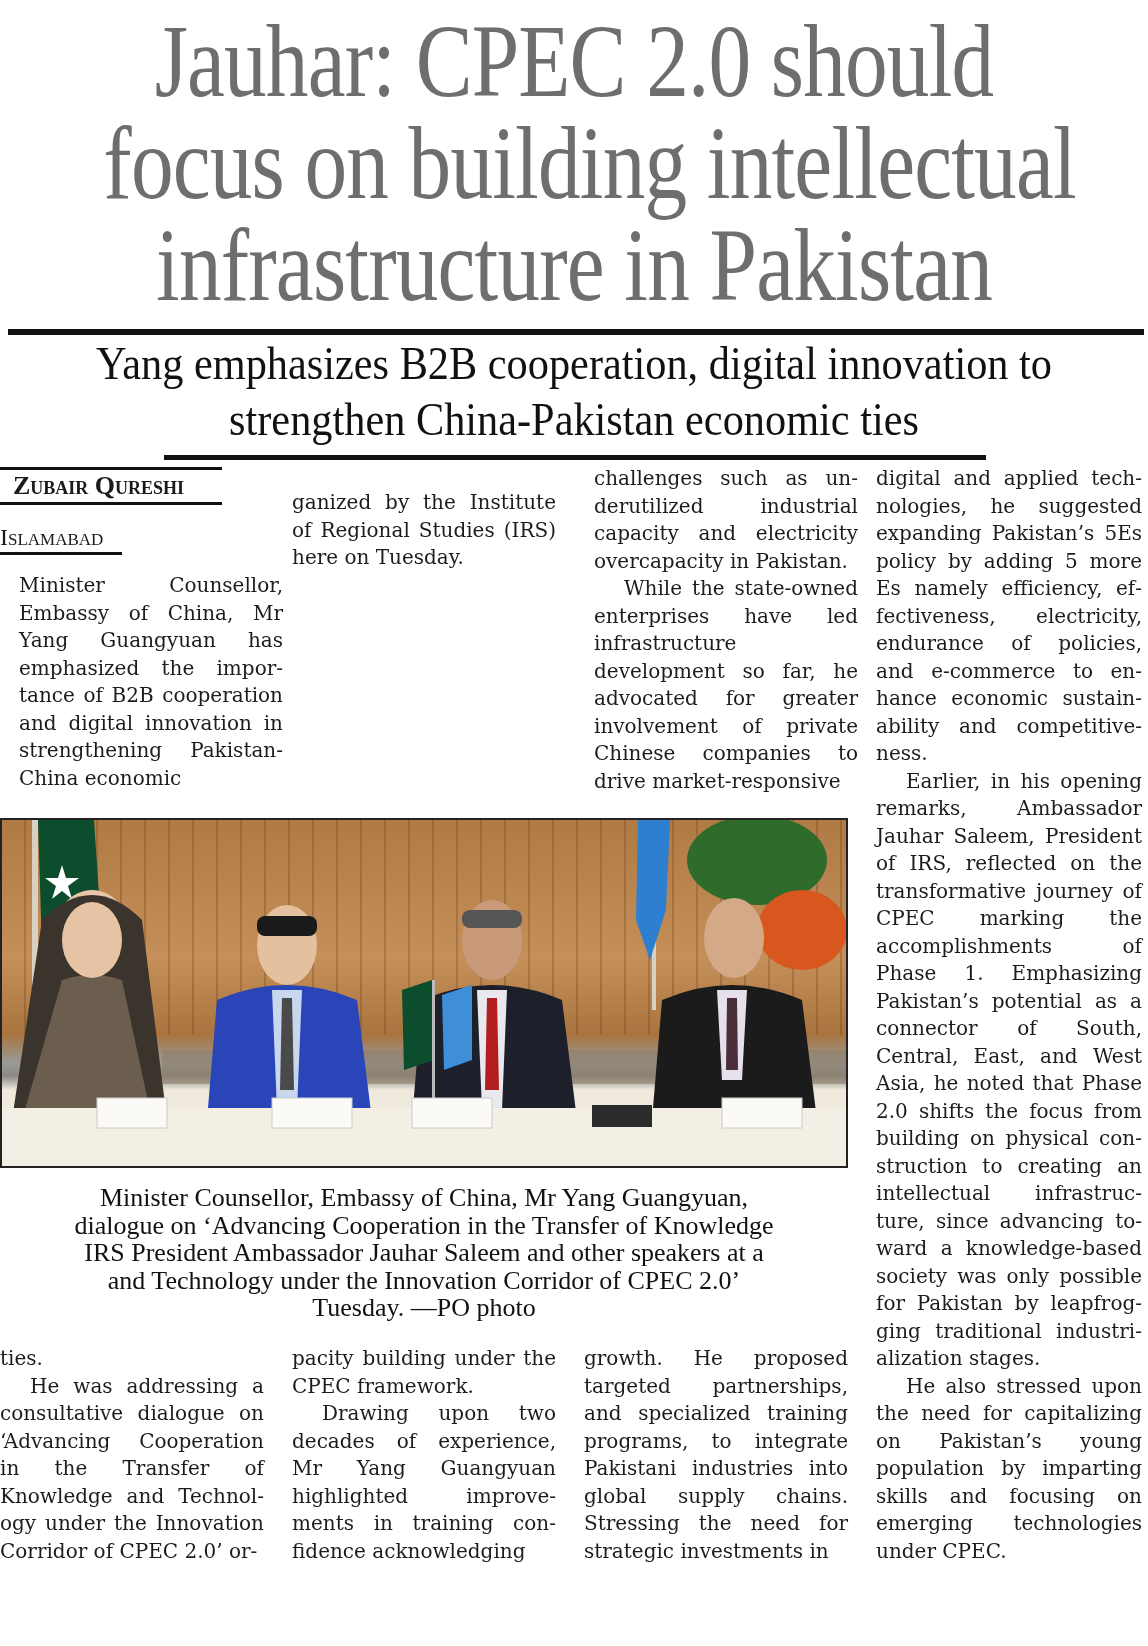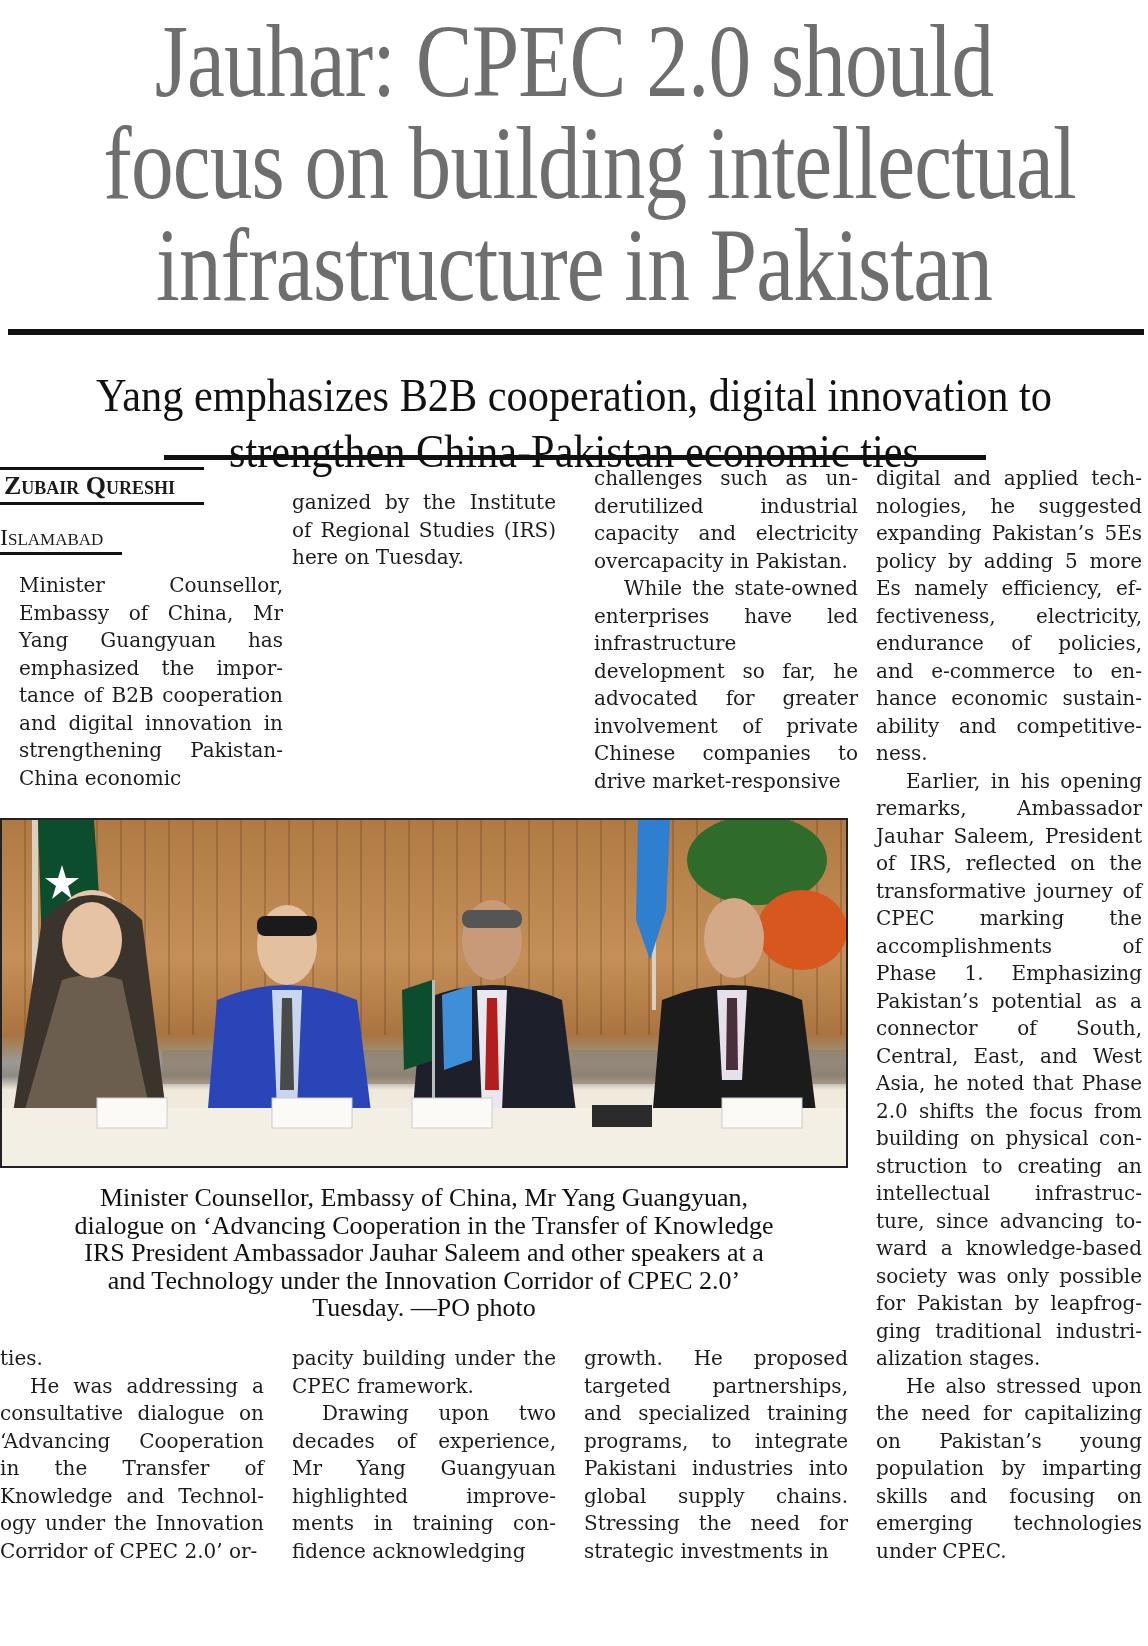--- a/index.html
+++ b/index.html
@@ -8,33 +8,33 @@
     position: absolute; left: 0; top: 10px; width: 1148px;
     text-align: center; font-family: "Liberation Serif", serif;
     font-size: 104px; line-height: 102px; color: #6e6e6e;
     transform: scaleX(0.82); transform-origin: center top;
     letter-spacing: -1px;
   }
   .headline div { white-space: nowrap; }
   .rule-top { position: absolute; left: 8px; top: 329px; width: 1136px; height: 6px; background: #111; }
   .subhead {
     position: absolute; left: 0; top: 336px; width: 1148px; text-align: center;
-    font-family: "Liberation Serif", serif; font-size: 46px; line-height: 56px; color: #111; margin-top: 32px;
+    font-family: "Liberation Serif", serif; font-size: 46px; line-height: 56px; color: #111;
   }
   .subhead div { white-space: nowrap; transform: scaleX(0.92); }
   .rule-sub { position: absolute; left: 164px; top: 455px; width: 822px; height: 5px; background: #111; }
 
   .col { position: absolute; width: 264px; font-family: "DejaVu Serif", serif; font-size: 20px; line-height: 27.5px; text-align: justify; color: #1c1c1c; }
   .col p { margin: 0; text-indent: 30px; }
   .col p.noindent { text-indent: 0; }
   .byline {
     position: absolute; left: 0; top: 467px; width: 196px;
     border-top: 3px solid #111; border-bottom: 3px solid #111;
     font-family: "Liberation Serif", serif; font-weight: bold; font-variant: small-caps;
-    font-size: 26px; line-height: 30px; padding: 1px 4px;
+    font-size: 26px; line-height: 30px; padding: 1px 13px;
   }
   .dateline {
     position: absolute; left: 0; top: 522px; width: 122px;
     border-bottom: 3px solid #111;
     font-family: "Liberation Serif", serif; font-variant: small-caps;
     font-size: 24px; line-height: 30px;
   }
   .photo {
     position: absolute; left: 0; top: 818px; width: 848px; height: 350px;
     border: 2px solid #222; box-sizing: border-box; overflow: hidden;

